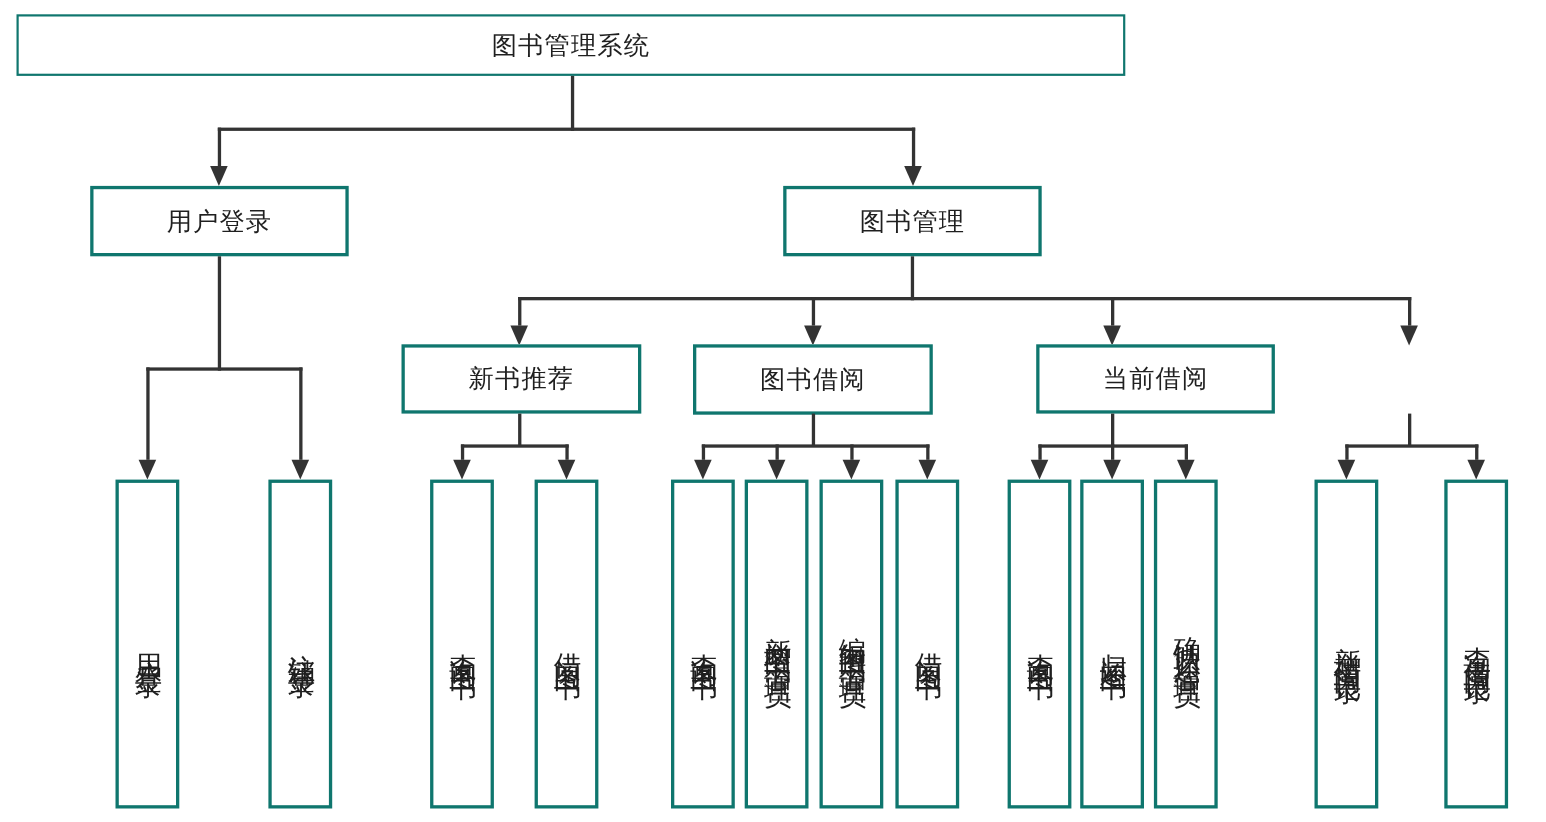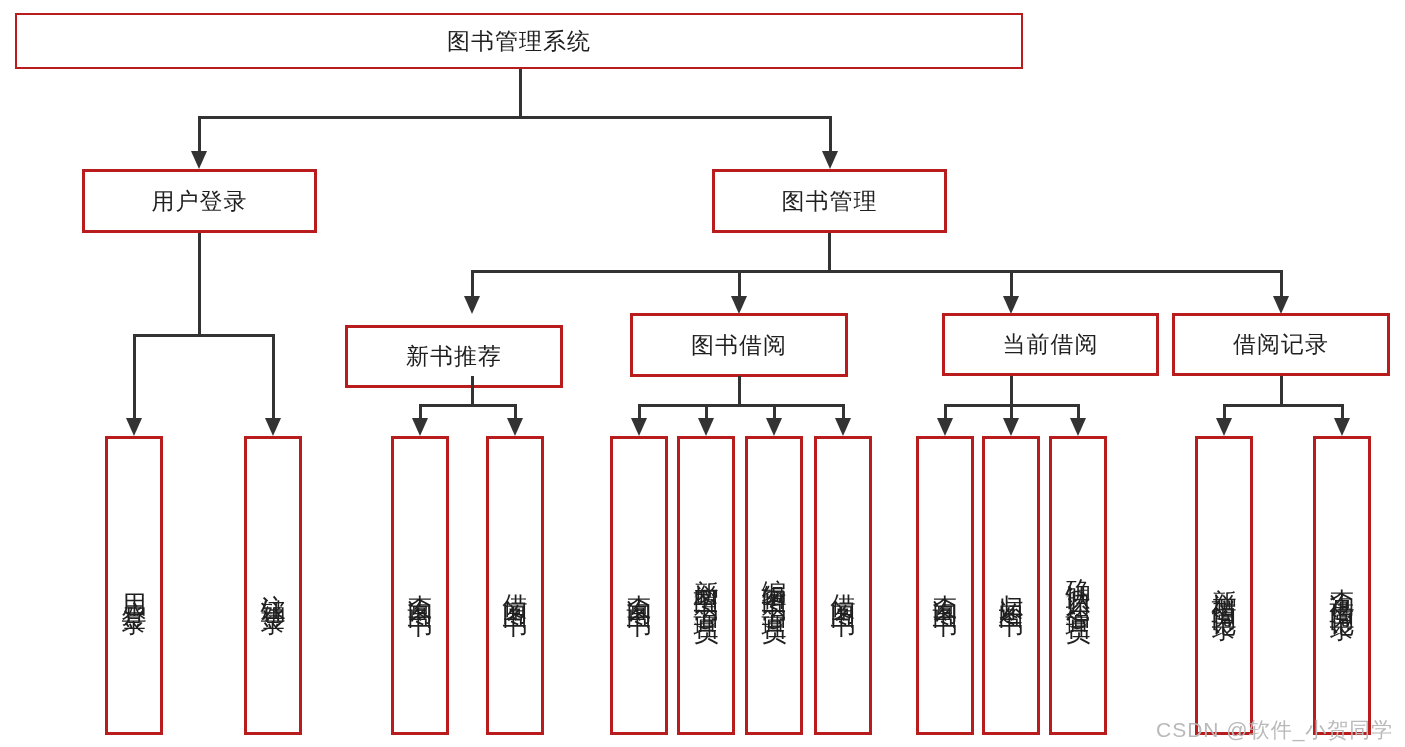--- a/index.html
+++ b/index.html
@@ -7,21 +7,21 @@
     position: relative;
     width: 1405px;
     height: 747px;
     background: #ffffff;
     font-family: "Liberation Sans", "DejaVu Sans", sans-serif;
     overflow: hidden;
   }
   .box {
     position: absolute;
     box-sizing: border-box;
-    border: 3px solid #b91c1c;
+    border: 3px solid #0f766e;
     background: #ffffff;
     display: flex;
     align-items: center;
     justify-content: center;
     color: #1f1f1f;
     font-size: 23px;
     letter-spacing: 1px;
     white-space: nowrap;
     text-align: right;
   }
@@ -86,24 +86,23 @@
   <div class="seg" style="left:470.5px; top:270px; width:812px; height:3px;"></div>
   <div class="seg" style="left:470.5px; top:270px; width:3px; height:26px;"></div>
   <div class="ahead" style="left:464px; top:296px;"></div>
   <div class="seg" style="left:737.5px; top:270px; width:3px; height:26px;"></div>
   <div class="ahead" style="left:731px; top:296px;"></div>
   <div class="seg" style="left:1009.5px; top:270px; width:3px; height:26px;"></div>
   <div class="ahead" style="left:1003px; top:296px;"></div>
   <div class="seg" style="left:1279.5px; top:270px; width:3px; height:26px;"></div>
   <div class="ahead" style="left:1273px; top:296px;"></div>
 
-  <div class="box" style="left:345px; top:313px; width:218px; height:63px;margin-top:12px;">新书推荐</div>
+  <div class="box" style="left:365px; top:313px; width:218px; height:63px;">新书推荐</div>
   <div class="box" style="left:630px; top:313px; width:218px; height:64px;">图书借阅</div>
   <div class="box" style="left:903px; top:313px; width:217px; height:63px;margin-left:39px;">当前借阅</div>
-  <div class="box" style="left:1172px; top:313px; width:218px; height:63px;">借阅记录</div>
 
   <div class="seg" style="left:470.5px; top:376px; width:3px; height:30px;"></div>
   <div class="seg" style="left:418.5px; top:404px; width:98px; height:3px;"></div>
   <div class="seg" style="left:418.5px; top:404px; width:3px; height:14px;"></div>
   <div class="ahead" style="left:412px; top:418px;"></div>
   <div class="seg" style="left:513.5px; top:404px; width:3px; height:14px;"></div>
   <div class="ahead" style="left:507px; top:418px;"></div>
 
   <div class="seg" style="left:737.5px; top:376px; width:3px; height:30px;"></div>
   <div class="seg" style="left:637.5px; top:404px; width:207px; height:3px;"></div>
@@ -169,15 +168,14 @@
     <span class="vlabel">确认归还（管理员）</span>
   </div>
 
   <div class="box leaf" style="left:1195px; top:436px; width:58px; height:299px;">
     <span class="vlabel">新增借阅记录</span>
   </div>
   <div class="box leaf" style="left:1313px; top:436px; width:58px; height:299px;">
     <span class="vlabel">查询借阅记录</span>
   </div>
 
-  <div class="watermark">CSDN @软件_小贺同学</div>
 
 </div>
 
 </body></html>

